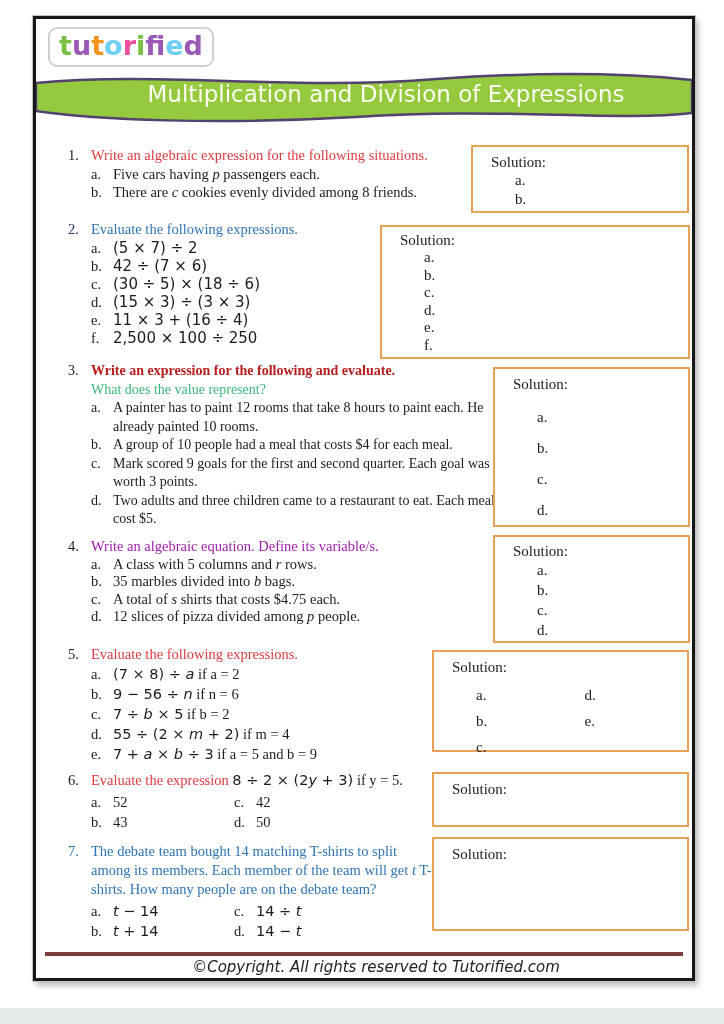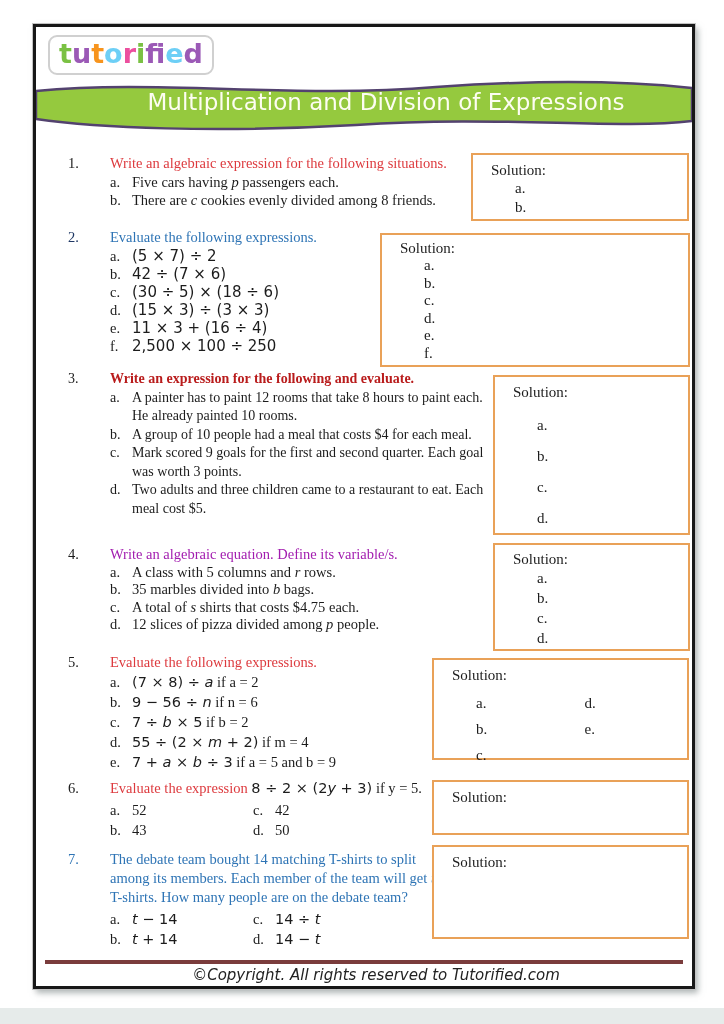--- a/index.html
+++ b/index.html
@@ -1,36 +1,36 @@
 <!DOCTYPE html>
 <html><head>
 <meta charset="utf-8">
 <style>
   html,body{margin:0;padding:0;background:#ffffff;}
   .canvas{position:relative;width:724px;height:1024px;background:#ffffff;overflow:hidden;
           font-family:"Liberation Serif",serif;color:#1c1c1c;}
   .bottom-band{position:absolute;left:0;top:1008px;width:724px;height:16px;background:#e6ebea;}
 
   
-  .page{position:absolute;left:33px;top:24px;width:656px;height:959px;background:#ffffff;
+  .page{position:absolute;left:33px;top:16px;width:656px;height:959px;background:#ffffff;
         border:3px solid #171717;box-shadow:0 0 0 1px #c2c2c2, 3px 4px 6px rgba(110,120,120,.55);}
 
   
   .logo{position:absolute;left:12px;top:8px;border:2px solid #d0d0d0;border-radius:9px;
         padding:1px 9px 3px 9px;font-family:"DejaVu Sans",sans-serif;font-weight:bold;
         font-size:27px;letter-spacing:0px;background:#fff;line-height:32px;}
 
   
   .banner{position:absolute;left:0;top:50px;display:block;}
   .banner text{font-family:"DejaVu Sans",sans-serif;}
 
   
   .q{position:absolute;left:32px;display:flex;font-size:14.5px;line-height:18.5px;}
   .q .qnum{width:23px;flex:none;}
-  .q .qbody{flex:1;min-width:0;margin-left:19px;}
+  .q .qbody{flex:1;min-width:0;}
   .q .qitem{display:flex;}
   .q .qitem .ilabel{width:22px;flex:none;}
   .q .qitem .itext{flex:1;min-width:0;}
   .math{font-family:"DejaVu Sans",sans-serif;font-size:14.5px;}
 
   #q1{top:127px;width:560px;}
   #q2{top:201px;width:345px;}
   #q2 .qitem{line-height:18px;}
   #q2 .math{font-size:15px;}
   #q3{top:343px;width:430px;font-size:14px;line-height:18.5px;}
@@ -124,20 +124,21 @@
           <div class="qitem">
             <span class="ilabel">f.</span>
             <div class="itext"><span></span><span class="math">2,500 × 100 ÷ 250</span><span></span></div>
           </div>
         </div>
       </div>
     <div class="q" id="q3">
         <span class="qnum">3.</span>
         <div class="qbody">
           <div class="qheading"><span style="color: #b91c1c; font-weight: bold;"><span>Write an expression for the following and evaluate.</span></span></div>
+          <div class="qheading" style="color: rgb(58, 183, 124);"><span>What does the value represent?</span></div>
           <div class="qitem">
             <span class="ilabel">a.</span>
             <div class="itext"><span>A painter has to paint 12 rooms that take 8 hours to paint each. He already painted 10 rooms.</span></div>
           </div>
           <div class="qitem">
             <span class="ilabel">b.</span>
             <div class="itext"><span>A group of 10 people had a meal that costs $4 for each meal.</span></div>
           </div>
           <div class="qitem">
             <span class="ilabel">c.</span>

